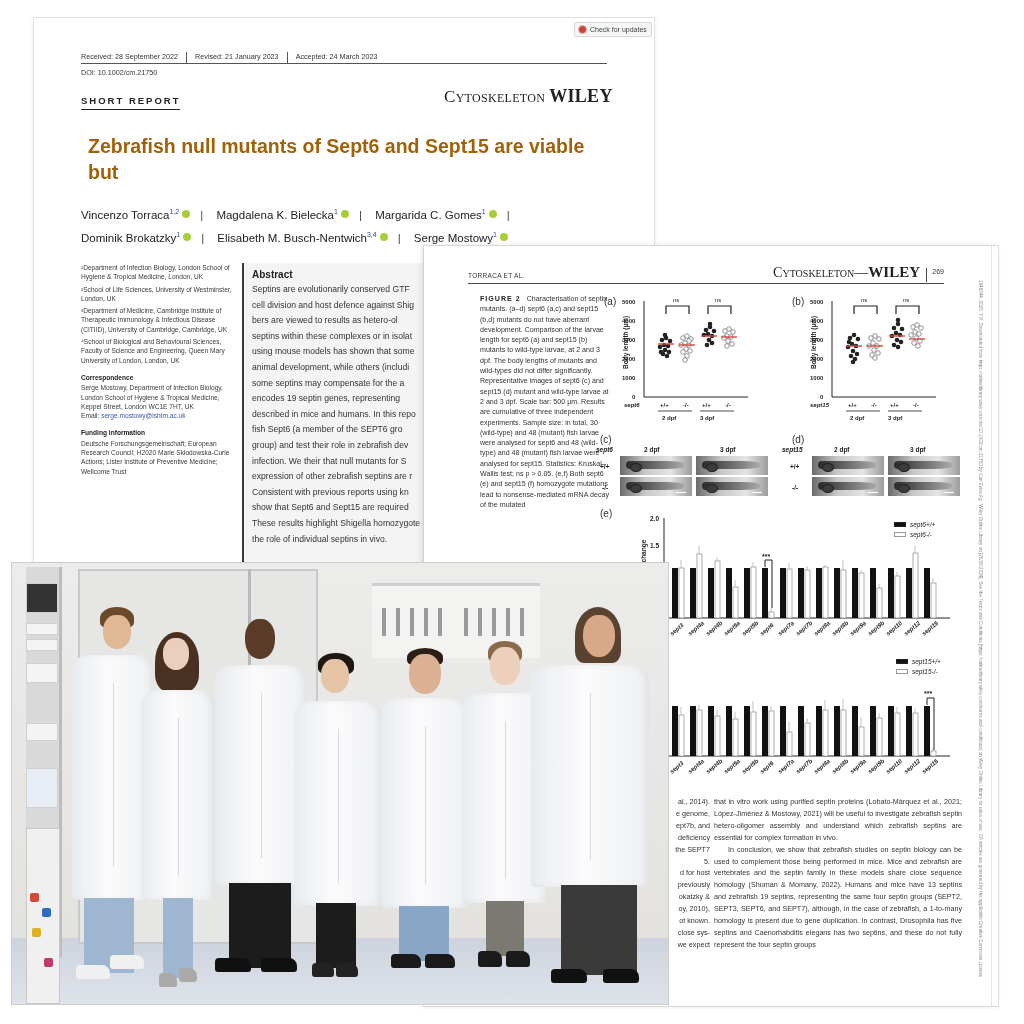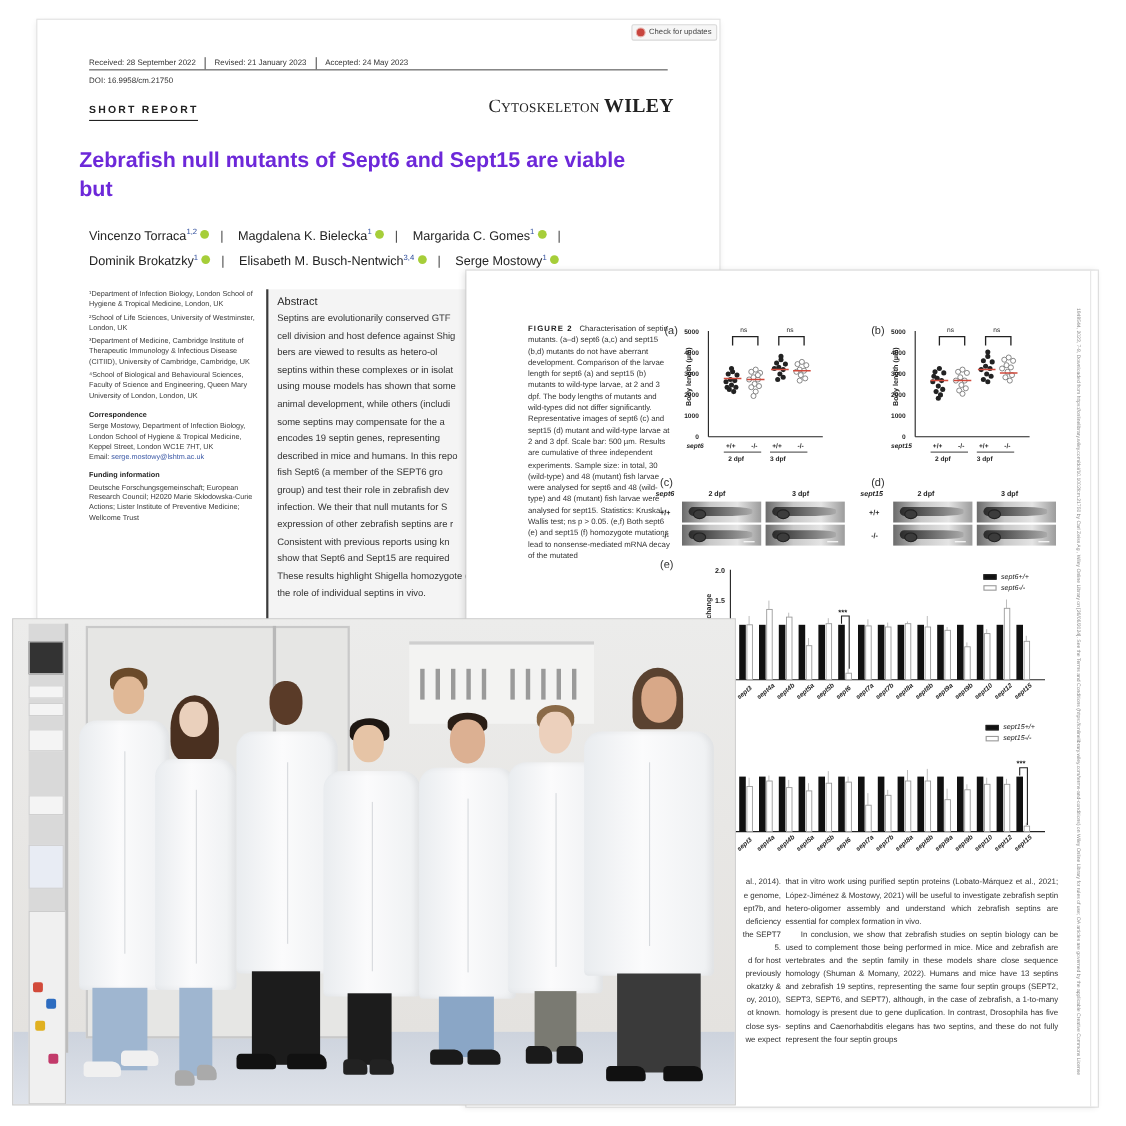--- a/index.html
+++ b/index.html
@@ -29,22 +29,22 @@
   .short-report {
     position: absolute; left: 47px; top: 77px; font-size: 9.5px; letter-spacing: 2px;
     font-weight: bold; color: #222; padding-bottom: 3px; border-bottom: 1.5px solid #222;
   }
   .journal-brand1 {
     position: absolute; left: 410px; top: 68px; font-family: "Liberation Serif", serif;
     font-size: 17px; color: #222; letter-spacing: 0.3px;
   }
   .journal-brand1 .wiley { font-weight: bold; font-size: 18px; margin-left: 4px; }
   .article-title {
-    position: absolute; left: 38px; top: 115px; width: 520px;
-    font-size: 19.5px; line-height: 26px; font-weight: bold; color: #6d28d9;
+    position: absolute; left: 54px; top: 115px; width: 520px;
+    font-size: 19.5px; line-height: 26px; font-weight: bold; color: #a16207;
   }
   .article-title i { font-style: italic; }
   .authors {
     position: absolute; left: 47px; top: 184px; width: 540px; font-size: 11.5px;
     line-height: 20px; color: #222;
   }
   .authors .au sup { font-size: 7px; color: #2b4a9a; }
   .authors .orcid {
     display: inline-block; width: 8px; height: 8px; border-radius: 50%; background: #a6ce39;
     margin-left: 3px; vertical-align: 1px;
@@ -55,21 +55,21 @@
     line-height: 9.3px; color: #3a3a3a;
   }
   .affil-col p { margin-bottom: 3px; }
   .affil-col .hdr { font-weight: bold; color: #222; margin-top: 8px; margin-bottom: 1px; }
   .affil-col .email { color: #3b58a5; }
   .abstract-box {
     position: absolute; left: 208px; top: 245px; width: 200px; height: 300px;
     background: #f4f4f4; border-left: 2px solid #3a3a3a; padding: 6px 8px;
     overflow: hidden;
   }
-  .abstract-box .abs-title { font-size: 10px; font-weight: normal; color: #222; margin-bottom: 2px; }
+  .abstract-box .abs-title { font-size: 10px; font-weight: bold; color: #222; margin-bottom: 2px; }
   .abstract-box .abs-text {
     font-size: 8.6px; line-height: 15.6px; color: #333; white-space: nowrap;
   }
 
   
   .page2 {
     position: absolute; left: 424px; top: 246px; width: 574px; height: 760px;
     background: #fff; box-shadow: -2px 0 6px rgba(0,0,0,0.12), 0 0 0 1px #e3e3e3;
   }
   .running-head {
@@ -168,23 +168,23 @@
 
 <div class="page1">
   <div class="check-updates">
     <span class="cu-icon"></span>
     <span>Check for updates</span>
   </div>
 
   <div class="dates-row">
     <span>Received: 28 September 2022</span>
     <span>Revised: 21 January 2023</span>
-    <span>Accepted: 24 May 2023</span>
-  </div>
-  <div class="doi">DOI: 16.9958/cm.21750</div>
+    <span>Accepted: 24 March 2023</span>
+  </div>
+  <div class="doi">DOI: 10.1002/cm.21750</div>
 
   <div class="short-report">SHORT REPORT</div>
   <div class="journal-brand1">
     <span style="font-variant: small-caps;">Cytoskeleton</span><span class="wiley">WILEY</span>
   </div>
 
   <div class="article-title">
     <div>Zebrafish null mutants of Sept6 and Sept15 are viable but</div>
   </div>
 
@@ -231,20 +231,25 @@
       <div>expression of other zebrafish septins are r</div>
       <div>Consistent with previous reports using kn</div>
       <div>show that Sept6 and Sept15 are required</div>
       <div>These results highlight Shigella homozygote c</div>
       <div>the role of individual septins in vivo.</div>
     </div>
   </div>
 </div>
 
 <div class="page2">
+  <div class="running-head">
+    <span class="rh-left">TORRACA ET AL.</span>
+    <span class="rh-brand"><span style="font-variant: small-caps;">Cytoskeleton</span>—<span class="wiley">WILEY</span></span>
+    <span class="rh-page">269</span>
+  </div>
   <div class="vertical-text">1949544, 2023, 7-8, Downloaded from https://onlinelibrary.wiley.com/doi/10.1002/cm.21750 by Carl Zeiss Ag , Wiley Online Library on [26/06/2024]. See the Terms and Conditions (https://onlinelibrary.wiley.com/terms-and-conditions) on Wiley Online Library for rules of use; OA articles are governed by the applicable Creative Commons License</div>
   <div class="side-strip"></div>
 
   <div class="fig-caption">
     <span class="fig-label">FIGURE 2</span><span>Characterisation of septin mutants. (a–d) sept6 (a,c) and sept15 (b,d) mutants do not have aberrant development. Comparison of the larvae length for sept6 (a) and sept15 (b) mutants to wild-type larvae, at 2 and 3 dpf. The body lengths of mutants and wild-types did not differ significantly. Representative images of sept6 (c) and sept15 (d) mutant and wild-type larvae at 2 and 3 dpf. Scale bar: 500 µm. Results are cumulative of three independent experiments. Sample size: in total, 30 (wild-type) and 48 (mutant) fish larvae were analysed for sept6 and 48 (wild-type) and 48 (mutant) fish larvae were analysed for sept15. Statistics: Kruskal–Wallis test; ns p &gt; 0.05. (e,f) Both sept6 (e) and sept15 (f) homozygote mutations lead to nonsense-mediated mRNA decay of the mutated</span>
   </div>
 
   <span class="panel-label" style="left:180px; top:50px;">(a)</span>
   <div class="scatter" style="left:196px; top:48px;">
     <svg width="170" height="120" viewBox="0 0 170 120">

